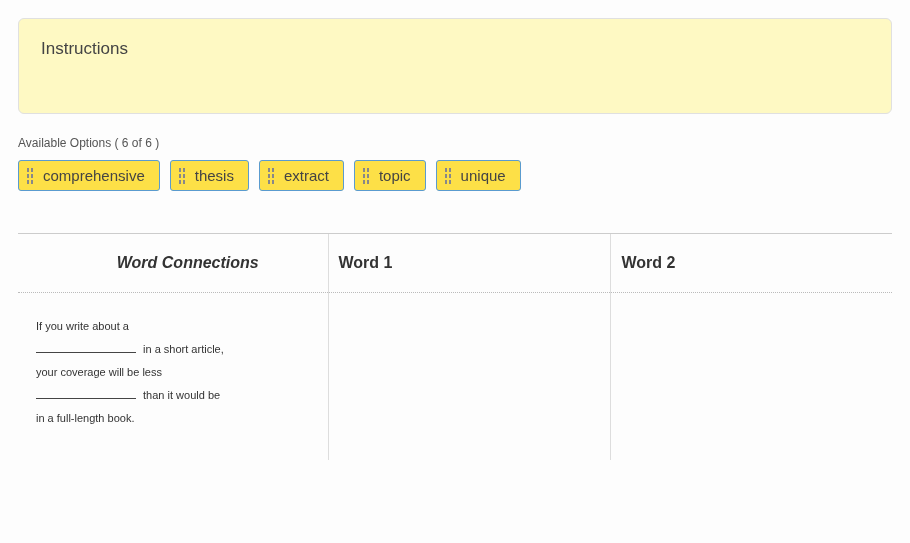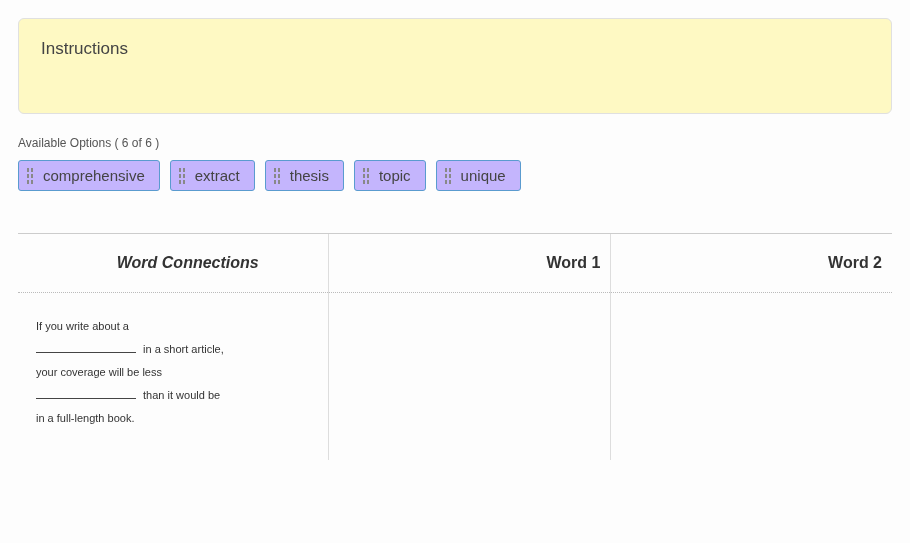--- a/index.html
+++ b/index.html
@@ -47,21 +47,21 @@
       display: flex;
       gap: 10px;
       margin-bottom: 42px;
     }
     .option-chip {
       border: 1px solid #5a9bcf;
       border-radius: 3px;
       padding: 6px 14px 6px 8px;
       font-size: 15px;
       color: #444;
-      background: #c4b5fd;
+      background: #fde047;
       display: flex;
       align-items: center;
       gap: 10px;
       cursor: grab;
     }
     .grip {
       display: inline-flex;
       flex-direction: row;
       gap: 2px;
     }
@@ -80,21 +80,21 @@
     }
     table {
       width: 100%;
       border-collapse: collapse;
     }
     th {
       font-weight: 600;
       font-size: 16px;
       color: #333;
       padding: 20px 10px;
-      text-align: right;
+      text-align: left;
       border-bottom: 1px dotted #bbb;
     }
     th:first-child {
       text-align: center;
       padding-left: 40px;
       width: 310px;
       font-style: italic;
     }
     th, td {
       border-right: 1px solid #ddd;
@@ -157,36 +157,36 @@
             <span class="grip-dot"></span>
             <span class="grip-dot"></span>
             <span class="grip-dot"></span>
           </span>
           <span class="grip-col">
             <span class="grip-dot"></span>
             <span class="grip-dot"></span>
             <span class="grip-dot"></span>
           </span>
         </span>
+      <span>thesis</span>
+    </div>
+    <div class="option-chip">
+      <span class="grip">
+          <span class="grip-col">
+            <span class="grip-dot"></span>
+            <span class="grip-dot"></span>
+            <span class="grip-dot"></span>
+          </span>
+          <span class="grip-col">
+            <span class="grip-dot"></span>
+            <span class="grip-dot"></span>
+            <span class="grip-dot"></span>
+          </span>
+        </span>
       <span>extract</span>
-    </div>
-    <div class="option-chip">
-      <span class="grip">
-          <span class="grip-col">
-            <span class="grip-dot"></span>
-            <span class="grip-dot"></span>
-            <span class="grip-dot"></span>
-          </span>
-          <span class="grip-col">
-            <span class="grip-dot"></span>
-            <span class="grip-dot"></span>
-            <span class="grip-dot"></span>
-          </span>
-        </span>
-      <span>thesis</span>
     </div>
     <div class="option-chip">
       <span class="grip">
           <span class="grip-col">
             <span class="grip-dot"></span>
             <span class="grip-dot"></span>
             <span class="grip-dot"></span>
           </span>
           <span class="grip-col">
             <span class="grip-dot"></span>

